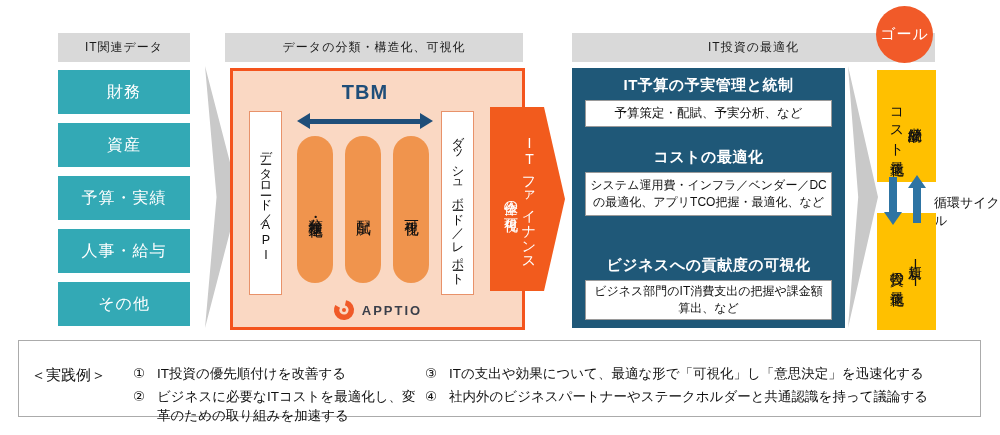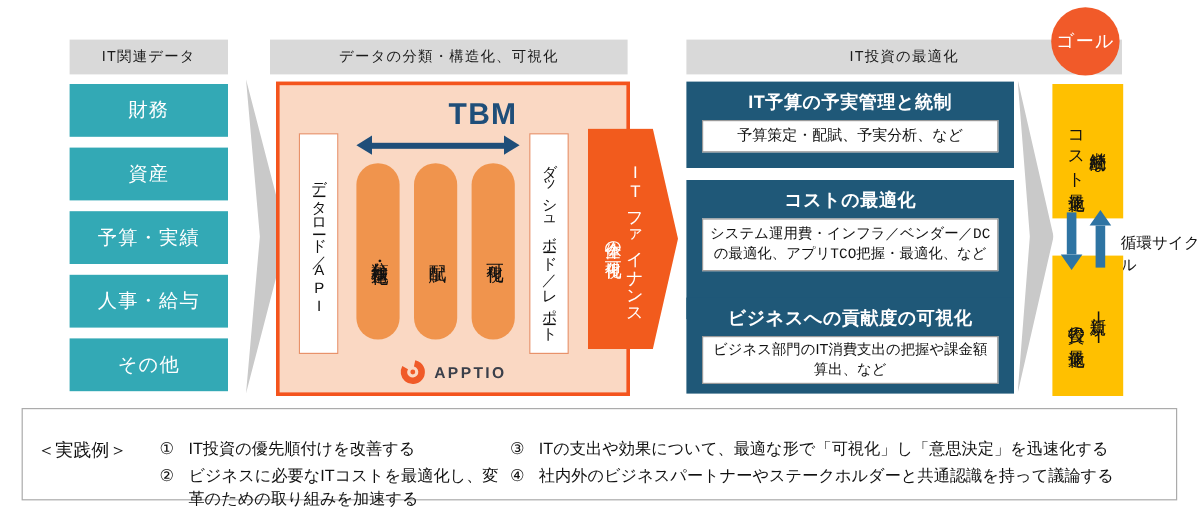--- a/index.html
+++ b/index.html
@@ -25,22 +25,22 @@
     position:absolute; background:#C9C9C9;
     clip-path:polygon(0% 0%, 100% 50%, 0% 100%, 34% 50%);
   }
 
   
   .tbm-box {
     position:absolute; left:230px; top:68px; width:295px; height:262px;
     background:#FAD8C3; border:3px solid #F4541D;
   }
   .tbm-label {
-    position:absolute; left:66px; top:10px; width:132px; text-align:right;
-    color:#1F4E79; font-size:25px; font-weight:bold; letter-spacing:1px;
+    position:absolute; left:66px; top:10px; width:132px; text-align:center;
+    color:#1F4E79; font-size:20px; font-weight:bold; letter-spacing:1px;
   }
   .dbl-arrow { position:absolute; left:64px; top:42px; width:136px; height:16px; display:flex; align-items:center; }
   .dbl-arrow .tri-l { width:0; height:0; border-top:8px solid transparent; border-bottom:8px solid transparent; border-right:13px solid #1F4E79; }
   .dbl-arrow .bar { flex:1; height:5px; background:#1F4E79; }
   .dbl-arrow .tri-r { width:0; height:0; border-top:8px solid transparent; border-bottom:8px solid transparent; border-left:13px solid #1F4E79; }
 
   .vtext {
     writing-mode:vertical-rl; text-orientation:upright; white-space:pre-line;
     display:flex; align-items:center; justify-content:center; text-align:center;
   }
@@ -138,21 +138,21 @@
   <div class="banner vtext">ITファイナンス
 全体の可視化</div>
 
   <div class="hdr" style="left:572px; width:363px;">IT投資の最適化</div>
 
   <div class="blue-box" style="top:68px; height:72px;">
     <div class="blue-title">IT予算の予実管理と統制</div>
     <div class="blue-inner" style="height:27px; font-size:12.5px;">予算策定・配賦、予実分析、など</div>
   </div>
 
-  <div class="blue-box" style="top:150px; height:116px;font-family:Liberation Mono, monospace;">
+  <div class="blue-box" style="top:140px; height:116px;">
     <div class="blue-title">コストの最適化</div>
     <div class="blue-inner" style="height:44px; font-size:12px; line-height:1.4; padding:12px 4px;">システム運用費・インフラ／ベンダー／DCの最適化、アプリTCO把握・最適化、など</div>
   </div>
 
   <div class="blue-box" style="top:248px; height:80px;">
     <div class="blue-title">ビジネスへの貢献度の可視化</div>
     <div class="blue-inner" style="height:40px; font-size:12px; line-height:1.4; padding:2px 4px;">ビジネス部門のIT消費支出の把握や課金額算出、など</div>
   </div>
 
   <div class="chevron" style="left:848px; top:66px; width:30px; height:262px;"></div>

